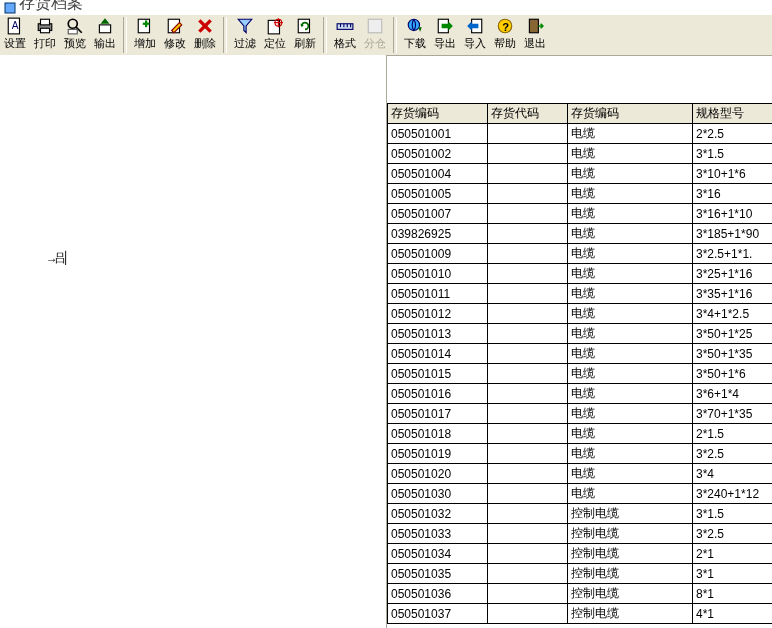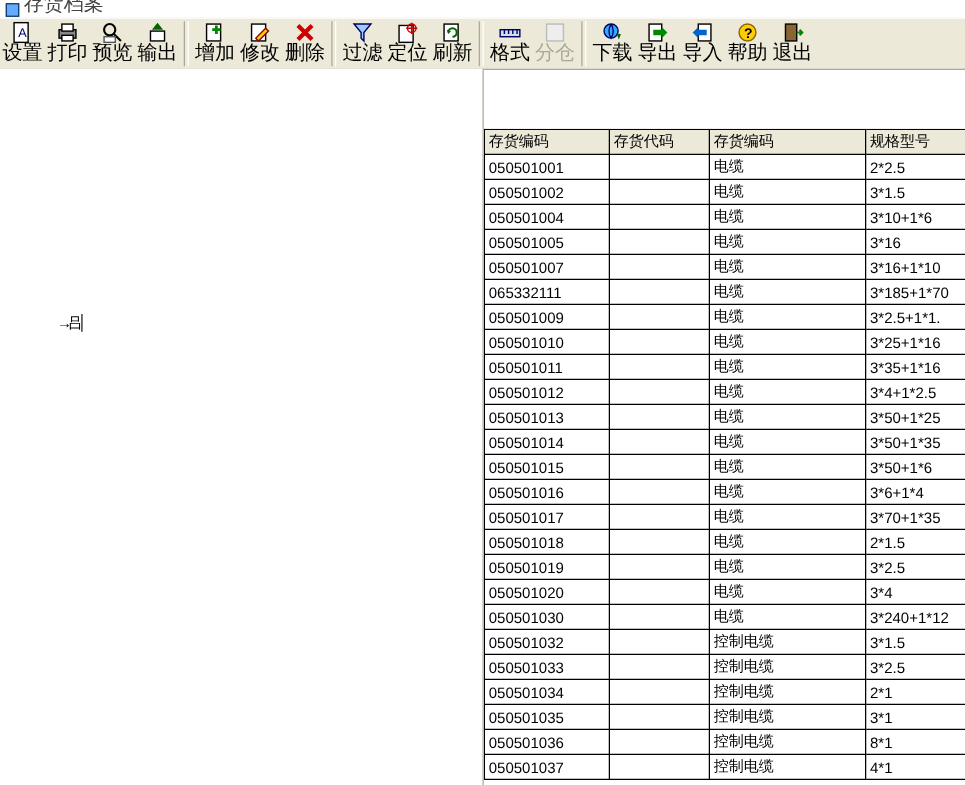--- a/index.html
+++ b/index.html
@@ -63,21 +63,21 @@
   }
   .tool-btn .ticon {
     width: 18px;
     height: 18px;
     display: flex;
     align-items: center;
     justify-content: center;
     margin-bottom: 1px;
   }
   .tool-btn .tlabel {
-    font-size: 16px;
+    font-size: 11px;
     line-height: 14px;
     white-space: nowrap;
   }
 
   
   .content {
     position: absolute;
     top: 55px;
     left: 0;
     right: 0;
@@ -366,24 +366,24 @@
             <td>电缆</td>
             <td>3*16</td>
           </tr>
           <tr>
             <td>050501007</td>
             <td></td>
             <td>电缆</td>
             <td>3*16+1*10</td>
           </tr>
           <tr>
-            <td>065332111</td>
-            <td></td>
-            <td>电缆</td>
-            <td>3*185+1*70</td>
+            <td>039826925</td>
+            <td></td>
+            <td>电缆</td>
+            <td>3*185+1*90</td>
           </tr>
           <tr>
             <td>050501009</td>
             <td></td>
             <td>电缆</td>
             <td>3*2.5+1*1.</td>
           </tr>
           <tr>
             <td>050501010</td>
             <td></td>

